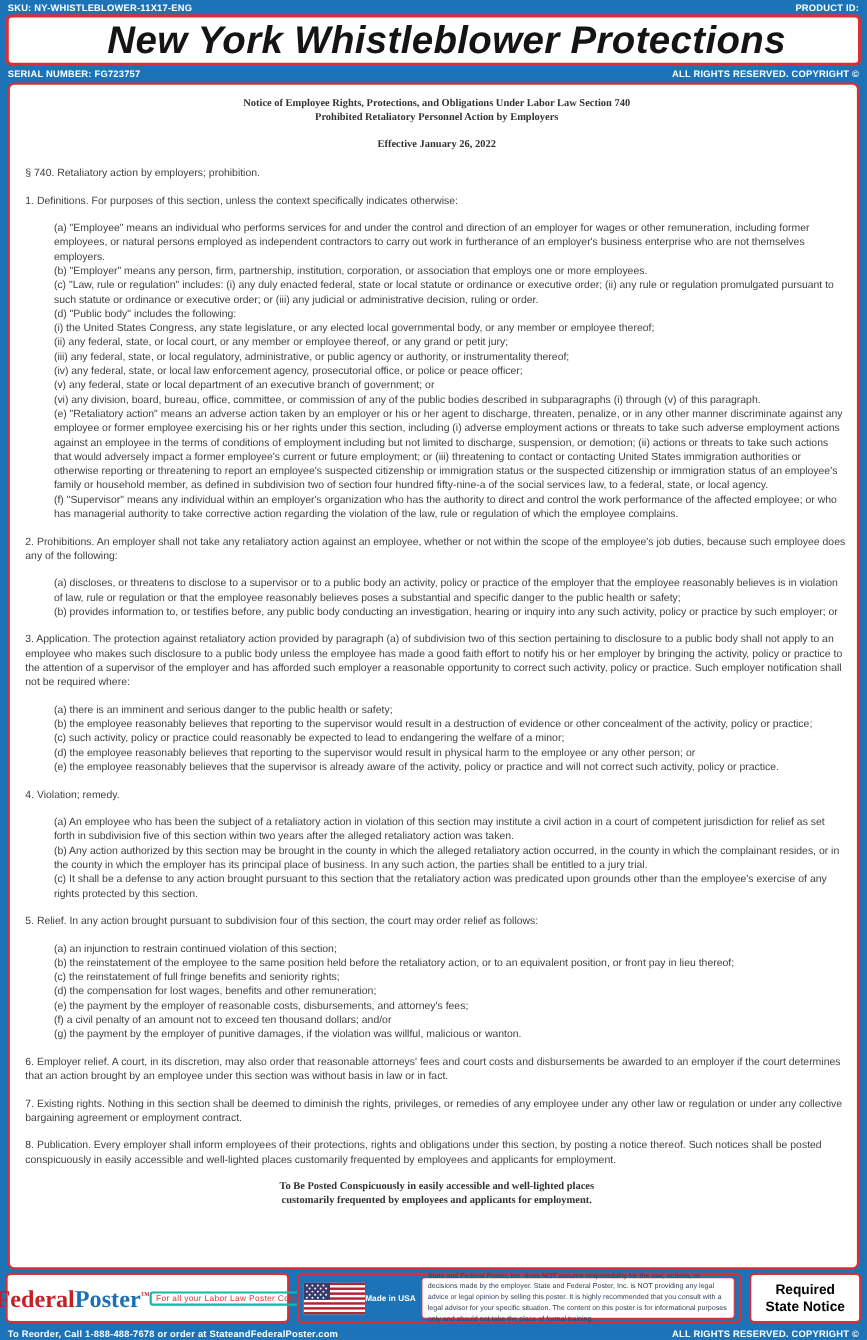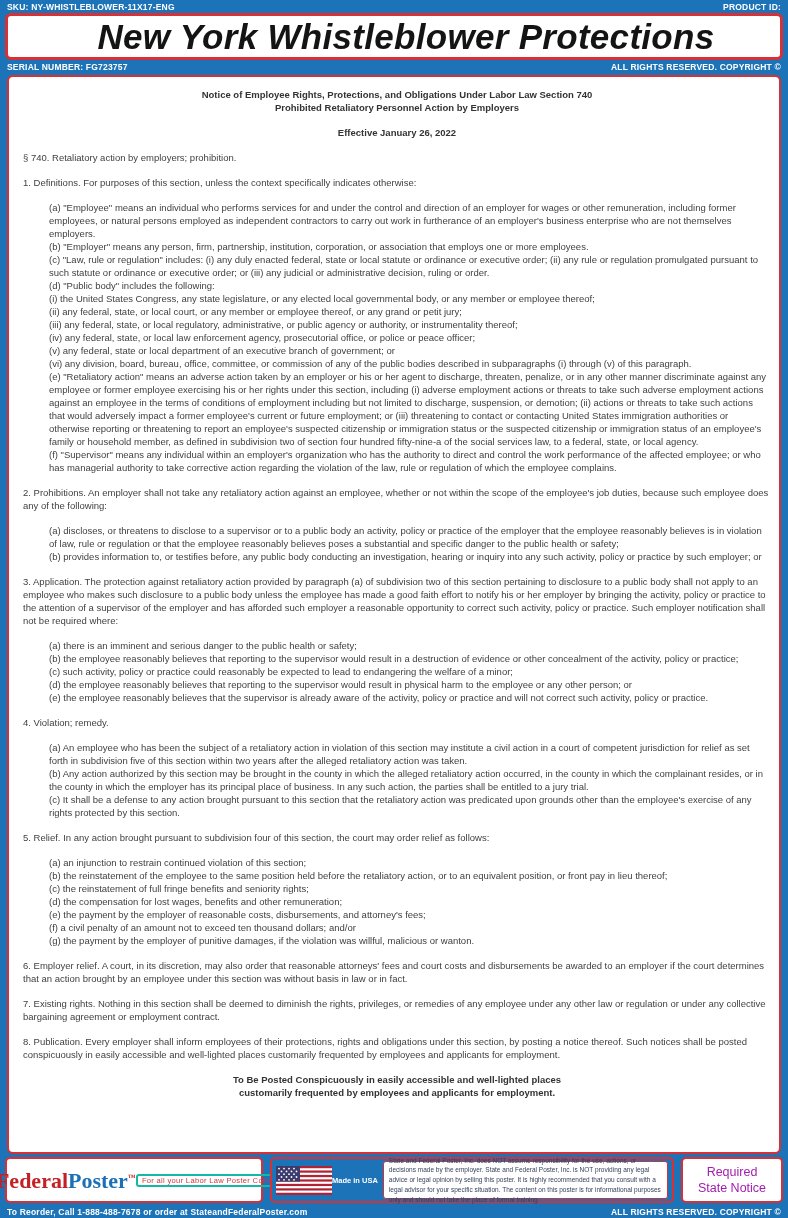--- a/index.html
+++ b/index.html
@@ -29,21 +29,21 @@
   }
   
   .main {
     flex:1; margin:2px 7px 3px; background:#fff;
     border:2px solid #d93036; border-radius:6px;
     padding:11px 8px 6px 14px; overflow:hidden;
   }
   .doc { color:#3f3f3f; font-size:9.5px; line-height:13px; }
   .group { margin-bottom:12px; }
   .group:last-child { margin-bottom:0; }
-  .group.center { text-align:center; font-weight:bold; color:#333; }
+  .group.center { text-align:center; font-weight:bold; color:#333;font-family:Liberation Serif, serif; }
   .group.indent { padding-left:26px; }
   
   .footer-row {
     flex:none; height:46px; margin:0 5px 2px;
     display:flex; gap:7px; align-items:stretch;
   }
   .logo-box {
     flex:none; width:258px; background:#fff; border:2px solid #d93036;
     border-radius:5px; display:flex; 
     align-items:center; justify-content:center; padding:1px 4px;
@@ -68,21 +68,21 @@
   .flag-col { flex:none; display:flex; flex-direction:row; align-items:center; }
   .made-usa { color:#fff; font-weight:bold; font-size:7.5px; margin-top:1px; white-space:nowrap; }
   .disclaimer {
     flex:1; background:#fff; border:1.5px solid #d93036; border-radius:3px;
     color:#36425a; font-size:6.5px; line-height:1.5; padding:2px 5px;
     align-self:stretch; display:flex; align-items:center;
   }
   .required-box {
     flex:none; width:102px; background:#fff; border:2px solid #d93036;
     border-radius:5px; display:flex; align-items:center; justify-content:center;
-    text-align:center; color:#a21caf; font-weight:normal; font-size:12.5px;
+    text-align:center; color:#000000; font-weight:bold; font-size:12.5px;
     line-height:1.3; padding:2px 10px;
   }
 </style>
 </head>
 <body>
 
 <div class="page">
 
   <div class="bar">
     <span>SKU: NY-WHISTLEBLOWER-11X17-ENG</span>

